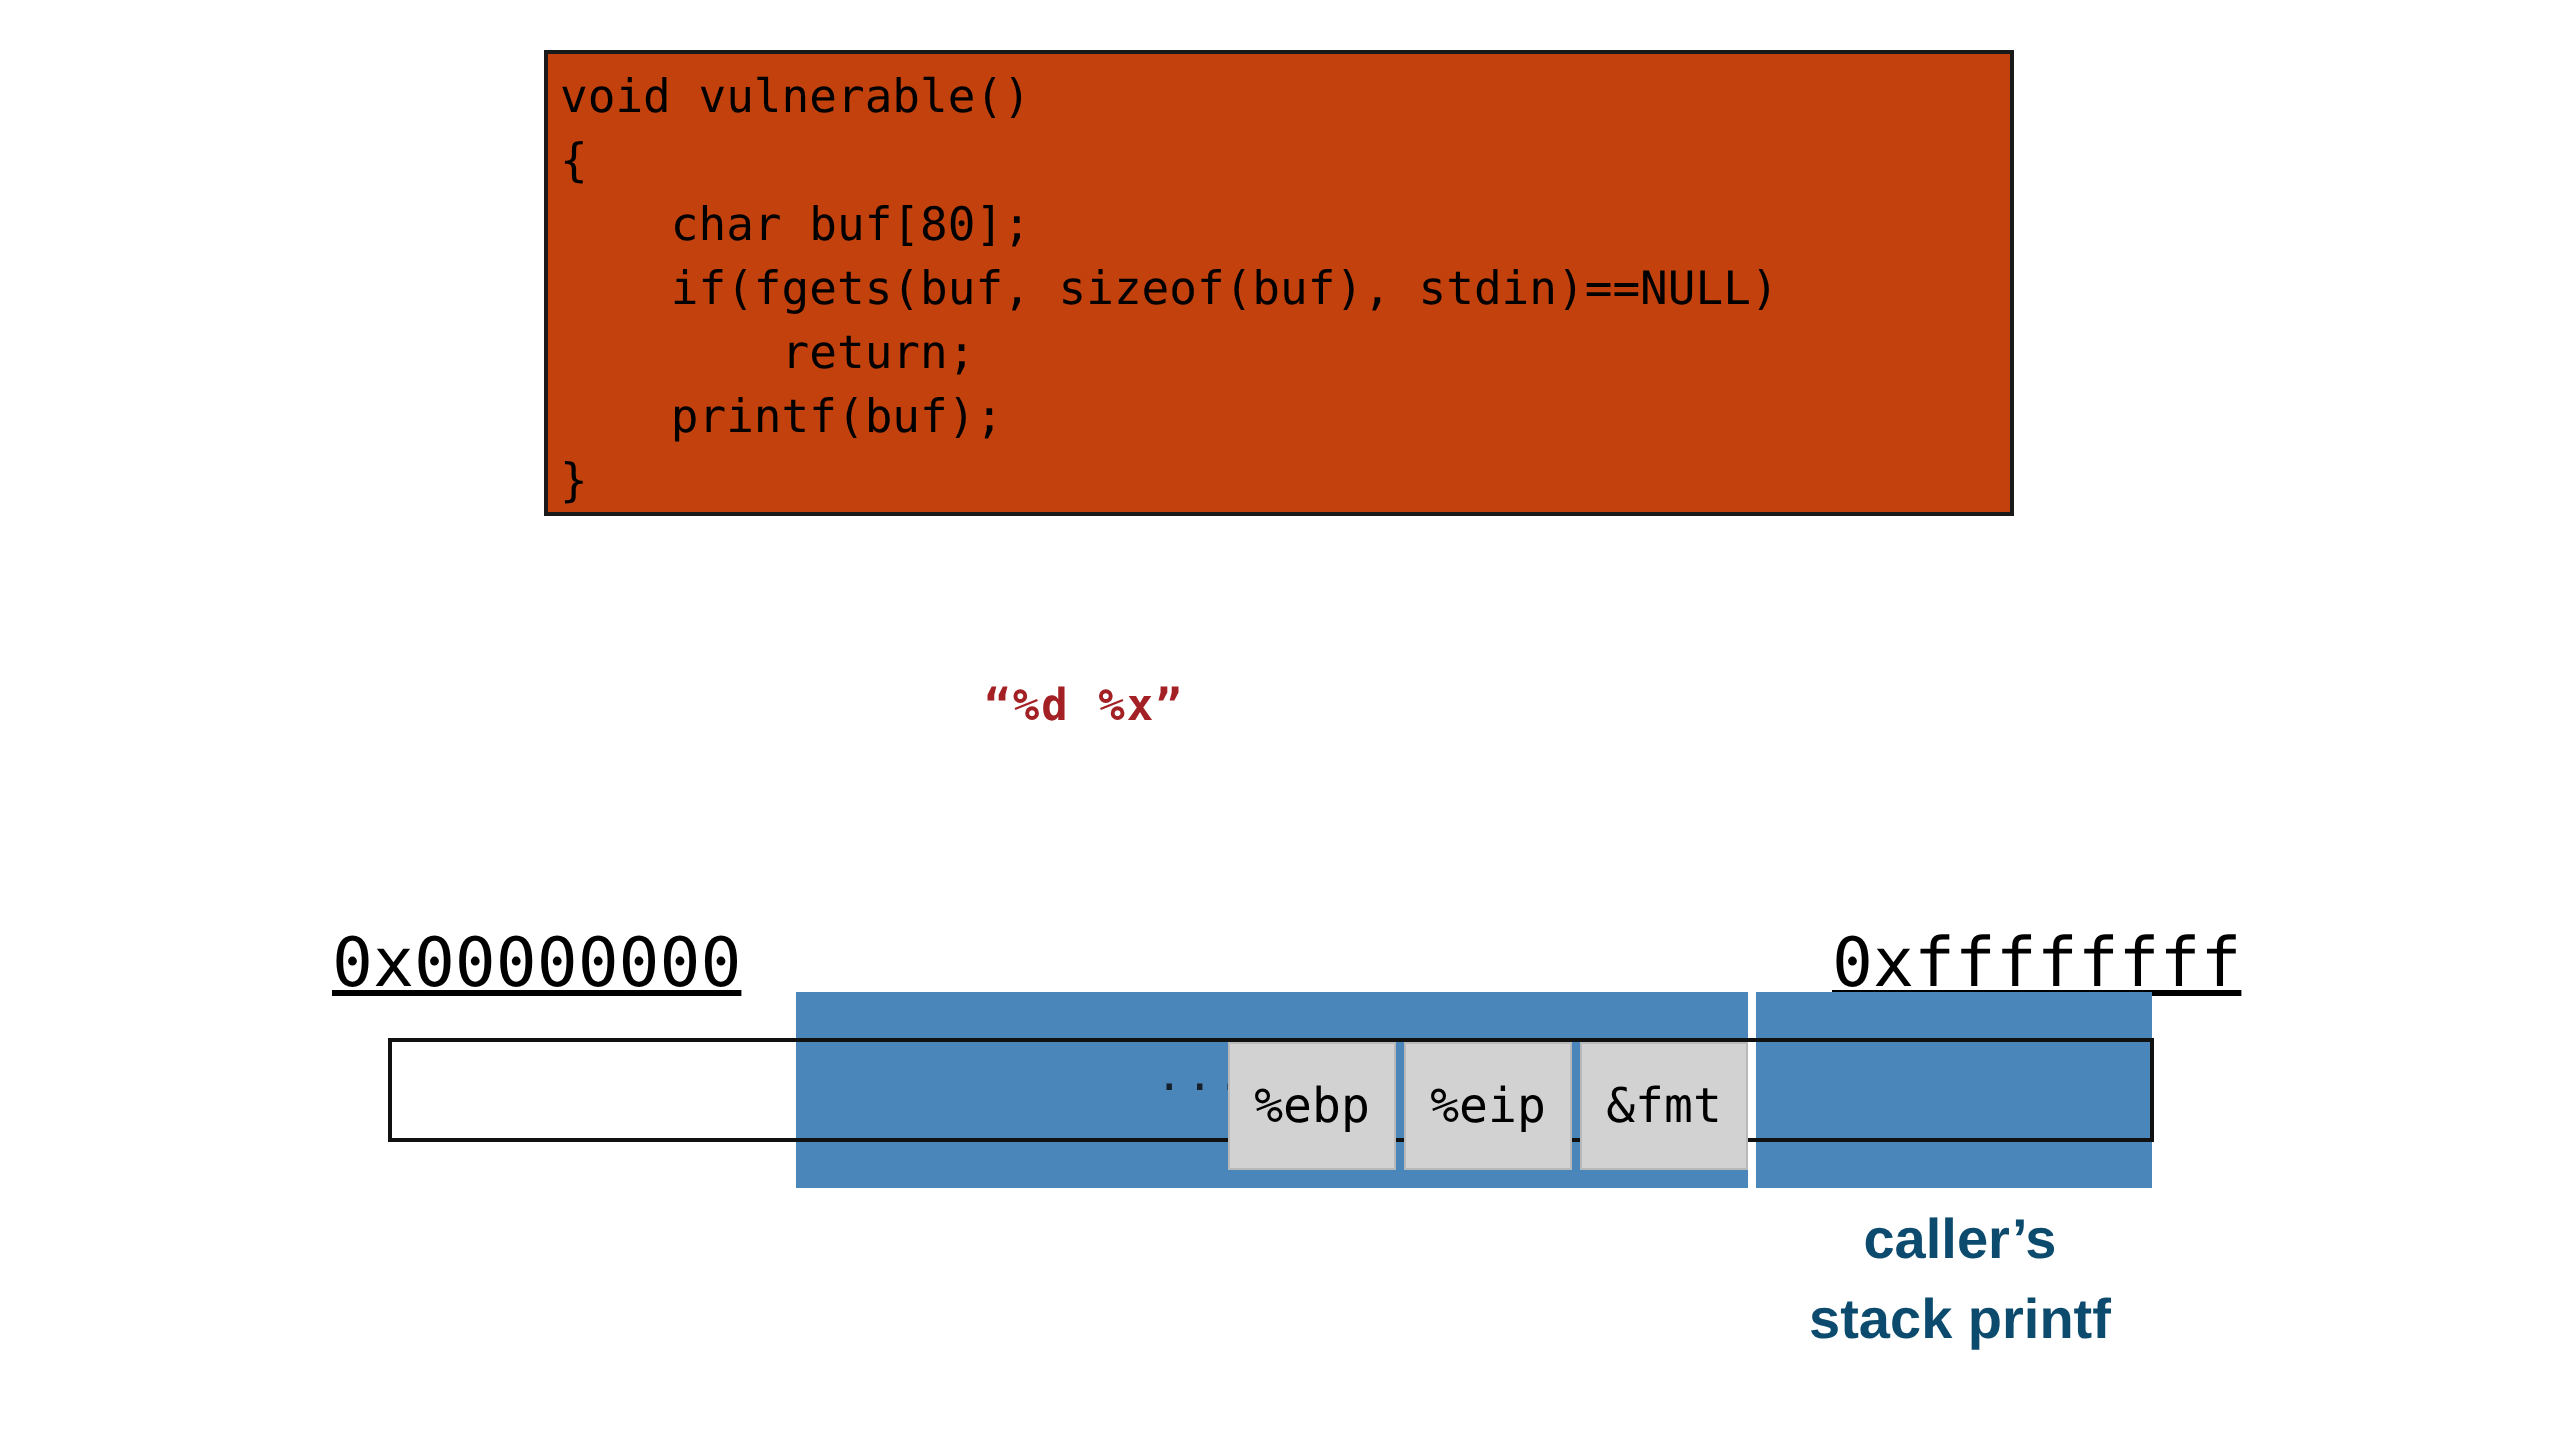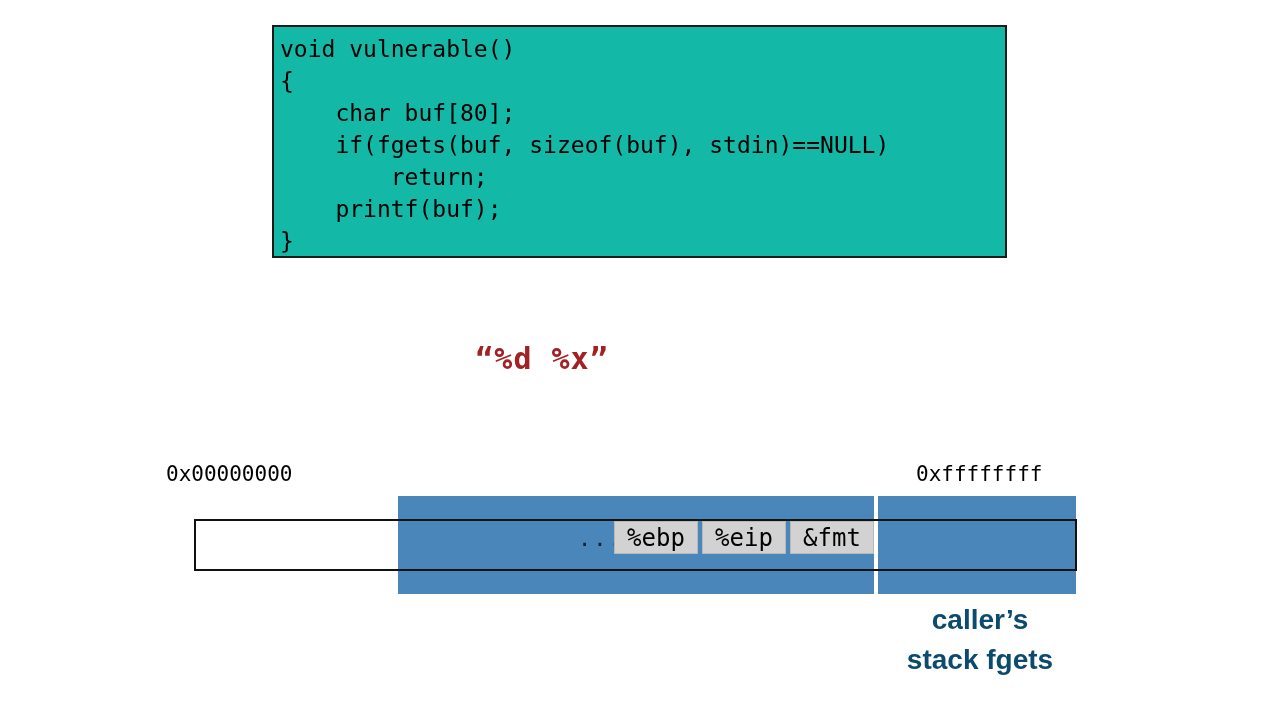--- a/index.html
+++ b/index.html
@@ -25,21 +25,21 @@
   }
 
   
   .code-box {
     position: absolute;
     left: 272px;
     top: 25px;
     width: 735px;
     height: 233px;
     border: 2px solid #1a1a1a;
-    background: #14b8a6;
+    background: #c2410c;
     box-sizing: border-box;
   }
   .code-listing {
     position: absolute;
     left: 6px;
     top: 6px;
     margin: 0;
     padding: 0;
     font-family: "DejaVu Sans Mono", "Liberation Mono", monospace;
     font-size: 23px;
@@ -50,33 +50,34 @@
   }
 
   
   .fmt-string {
     position: absolute;
     left: 0;
     top: 341px;
     width: 1084px;
     text-align: center;
     font-family: "DejaVu Sans Mono", "Liberation Mono", monospace;
-    font-size: 30px;
+    font-size: 22px;
     font-weight: bold;
     color: #A32025;
     letter-spacing: 1px;
   }
 
   
   .addr {
     position: absolute;
     font-family: "DejaVu Sans Mono", "Liberation Mono", monospace;
-    font-size: 21px;
+    font-size: 34px;
     color: #000000;
     white-space: nowrap;
+    text-decoration: underline;
   }
   .addr-low  { left: 166px; top: 462px; }
   .addr-high { left: 916px; top: 462px; }
 
   
   .stack-area {
     position: absolute;
     left: 0;
     top: 0;
     width: 1280px;
@@ -124,21 +125,21 @@
     font-size: 22px;
     color: #15202b;
     letter-spacing: 2px;
     line-height: 24px;
   }
 
   
   .slot {
     position: absolute;
     top: 521px;
-    height: 33px;
+    height: 64px;
     background: #D2D2D2;
     border: 1px solid #b9b9b9;
     box-sizing: border-box;
     display: flex;
     align-items: center;
     justify-content: center;
     font-family: "DejaVu Sans Mono", "Liberation Mono", monospace;
     font-size: 24px;
     color: #000000;
     letter-spacing: 0px;
@@ -192,17 +193,17 @@
     <div class="mem-rect"></div>
 
     <div class="ellipsis">...</div>
 
     <div class="slot slot-ebp">%ebp</div>
     <div class="slot slot-fmt">&amp;fmt</div>
     <div class="slot slot-eip">%eip</div>
 
     <div class="caption">
       <div>caller’s</div>
-      <div>stack fgets</div>
+      <div>stack printf</div>
     </div>
 
   </div>
 </div>
 
 </body></html>

